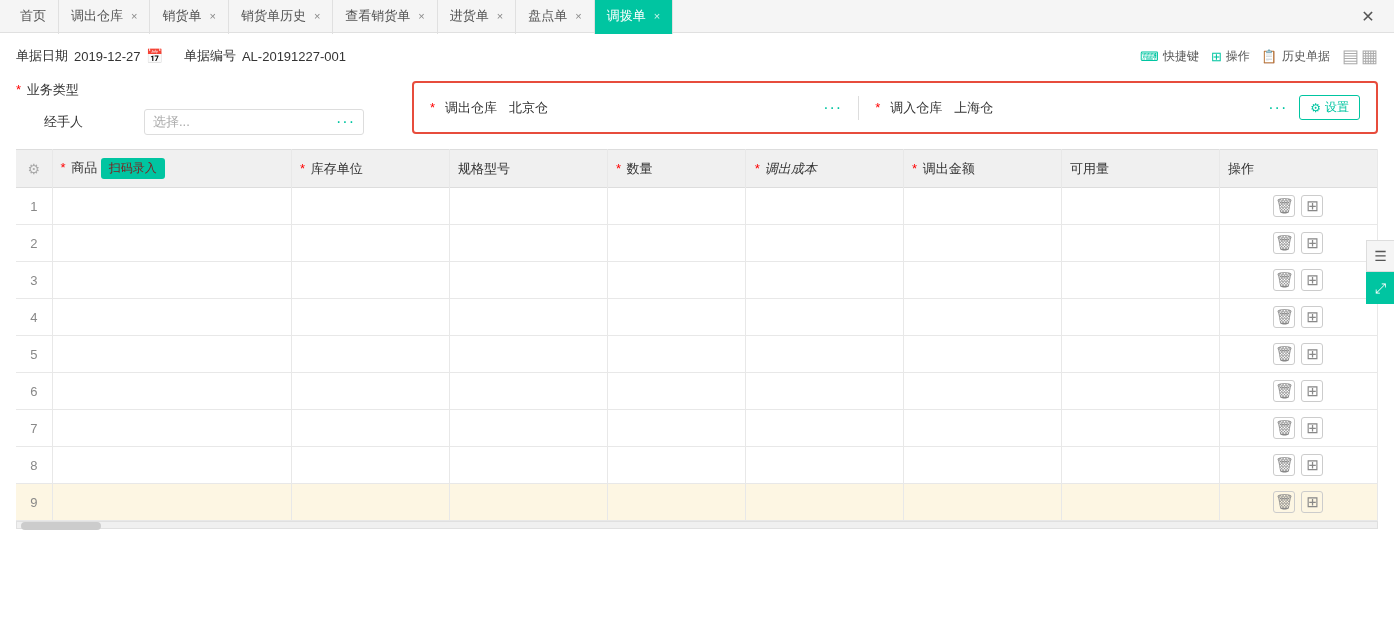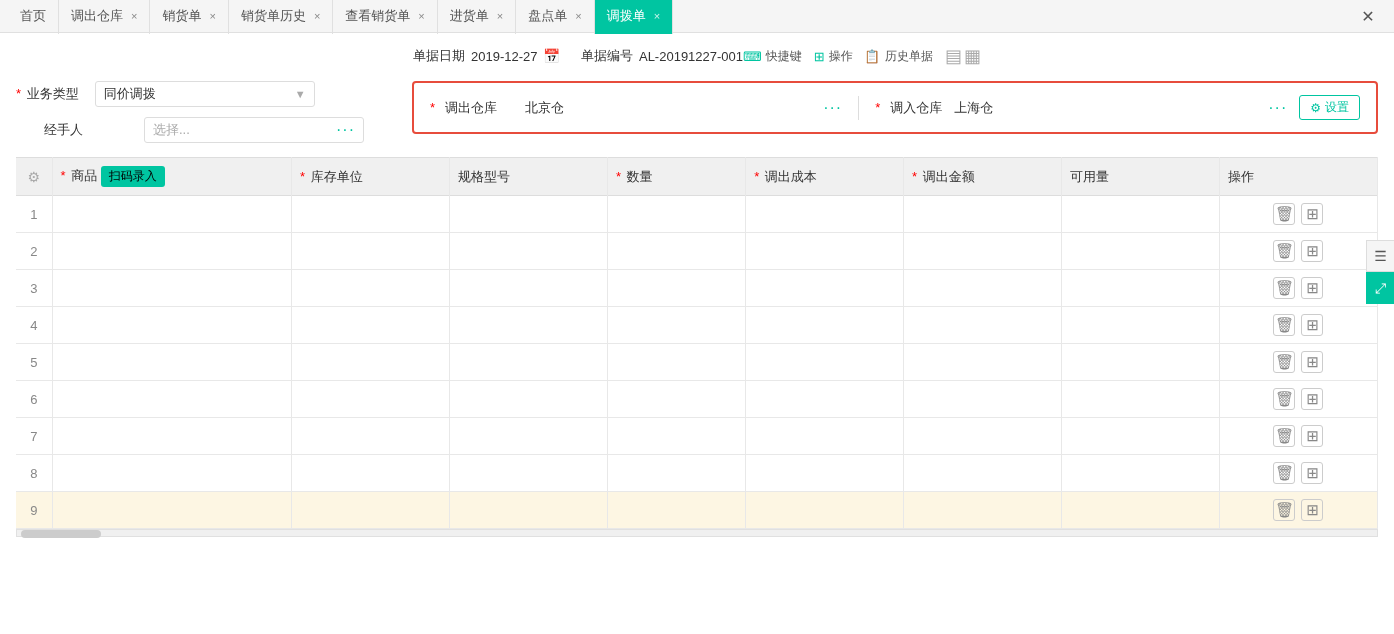--- a/index.html
+++ b/index.html
@@ -54,21 +54,21 @@
     .main-content {
       padding: 12px 16px;
       background: #fff;
     }
 
     
     .form-header {
       display: flex;
       align-items: center;
       margin-bottom: 14px;
-      justify-content: center;
+      justify-content: space-between;
     }
     .form-header-left {
       display: flex;
       align-items: center;
       gap: 20px;
     }
     .field-group {
       display: flex;
       align-items: center;
       gap: 6px;
@@ -201,21 +201,21 @@
       white-space: nowrap;
     }
     .data-table tbody td:first-child {
       text-align: center;
       color: #888;
       width: 36px;
     }
     .gear-icon { color: #aaa; cursor: pointer; font-size: 14px; }
     .scan-btn {
       background: #00c5a1;
-      color: #000000;
+      color: #7f1d1d;
       border: none;
       border-radius: 3px;
       padding: 2px 8px;
       font-size: 12px;
       cursor: pointer;
     }
     .required-col { color: red; margin-right: 2px; }
     .action-icons {
       display: flex;
       gap: 6px;
@@ -274,21 +274,21 @@
       border-radius: 4px;
       width: 80px;
       margin-left: 4px;
     }
 
     .th-gear { width: 36px; }
     .th-product { min-width: 120px; }
     .th-unit { min-width: 80px; }
     .th-spec { min-width: 80px; }
     .th-qty { min-width: 70px; }
-    .th-cost { min-width: 80px; }
+    .th-cost { min-width: 80px; font-style: italic; }
     .th-amount { min-width: 80px; }
     .th-avail { min-width: 80px; }
     .th-action { min-width: 80px; text-align: center; }
 
     .col-num { width: 36px; text-align: center; }
   </style>
 </head>
 <body>
 
 <div class="tab-bar">
@@ -363,43 +363,38 @@
 
   <div class="form-panel">
 
     <div class="form-left">
 
       <div class="form-row">
         <span>
           <span class="required-star">*</span>
           <span>业务类型</span>
         </span>
-        <div class="form-input-group" style="min-width:220px;">
-          <span>同价调拨</span>
-          <span style="flex:1"></span>
-          <span class="dropdown-arrow">▼</span>
-        </div>
       </div>
 
       <div class="form-row">
         <span style="margin-left:28px;">经手人</span>
         <div class="form-input-group" style="min-width:220px;margin-left:45px;">
           <span style="color:#aaa;">选择...</span>
           <span style="flex:1"></span>
           <span class="dots-btn">···</span>
         </div>
       </div>
     </div>
 
     <div class="warehouse-section">
 
       <div class="warehouse-field">
         <span class="required-star">*</span>
         <span>调出仓库</span>
-        <span style="margin-left:20px;">北京仓</span>
+        <span style="margin-left:4px;">北京仓</span>
         <span style="flex:1"></span>
         <span class="dots-btn">···</span>
       </div>
 
       <div class="warehouse-divider"></div>
 
       <div class="warehouse-field">
         <span class="required-star">*</span>
         <span>调入仓库</span>
         <span style="margin-left:4px;">上海仓</span>

